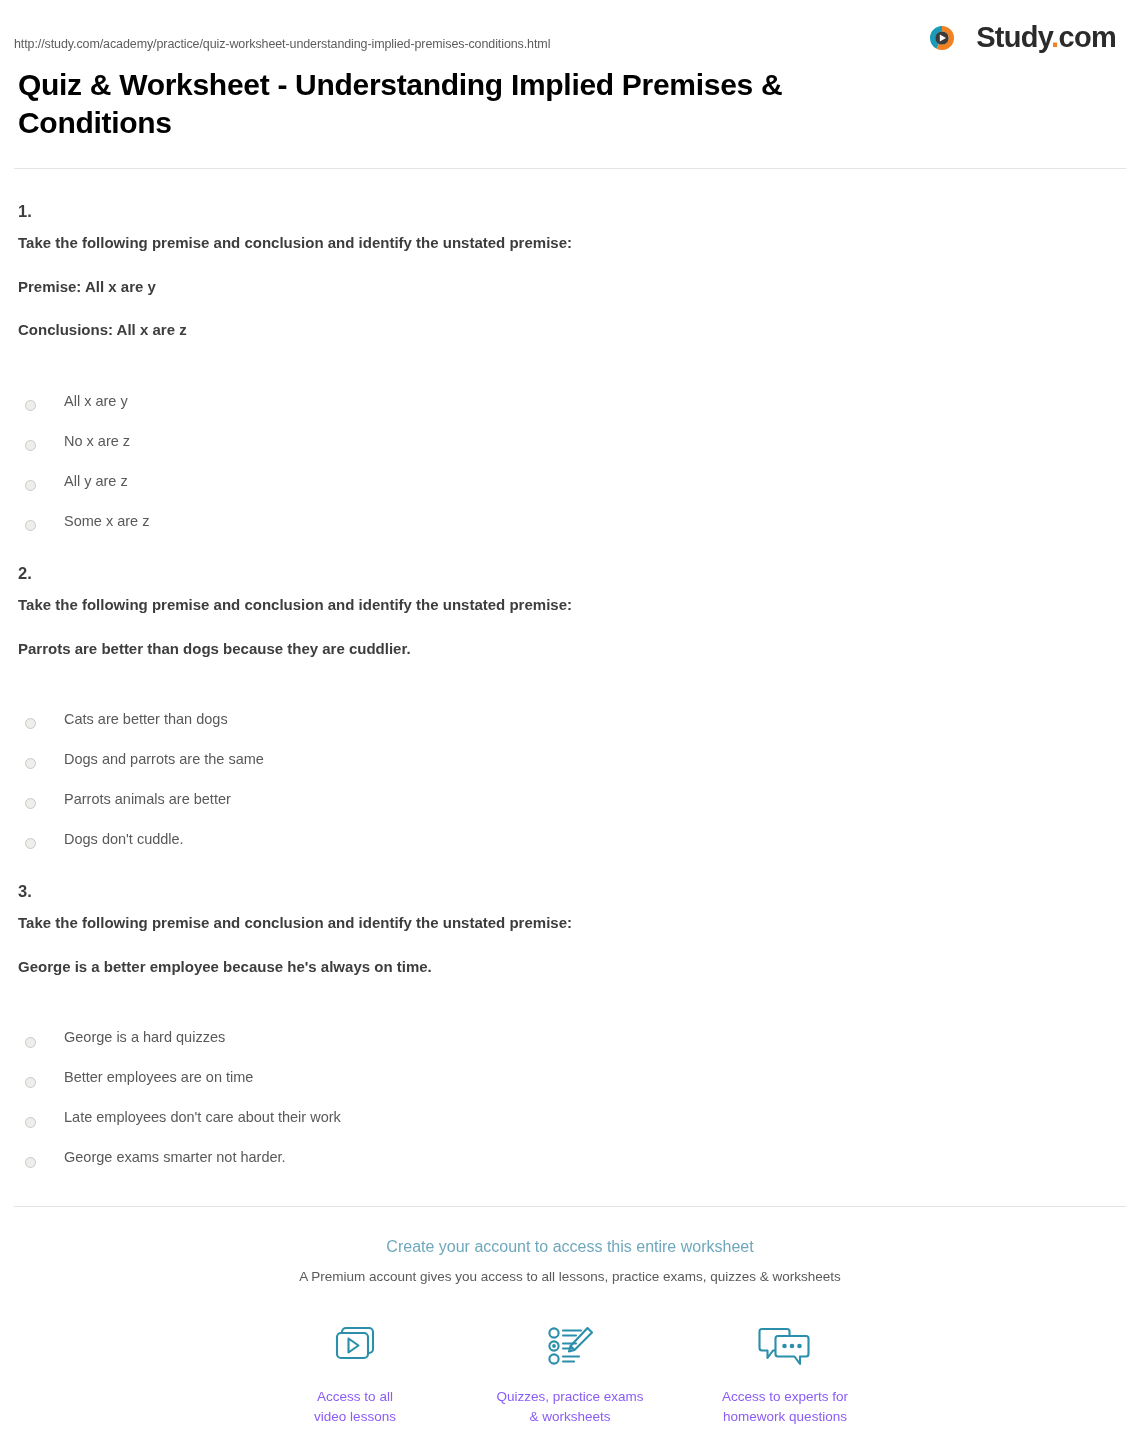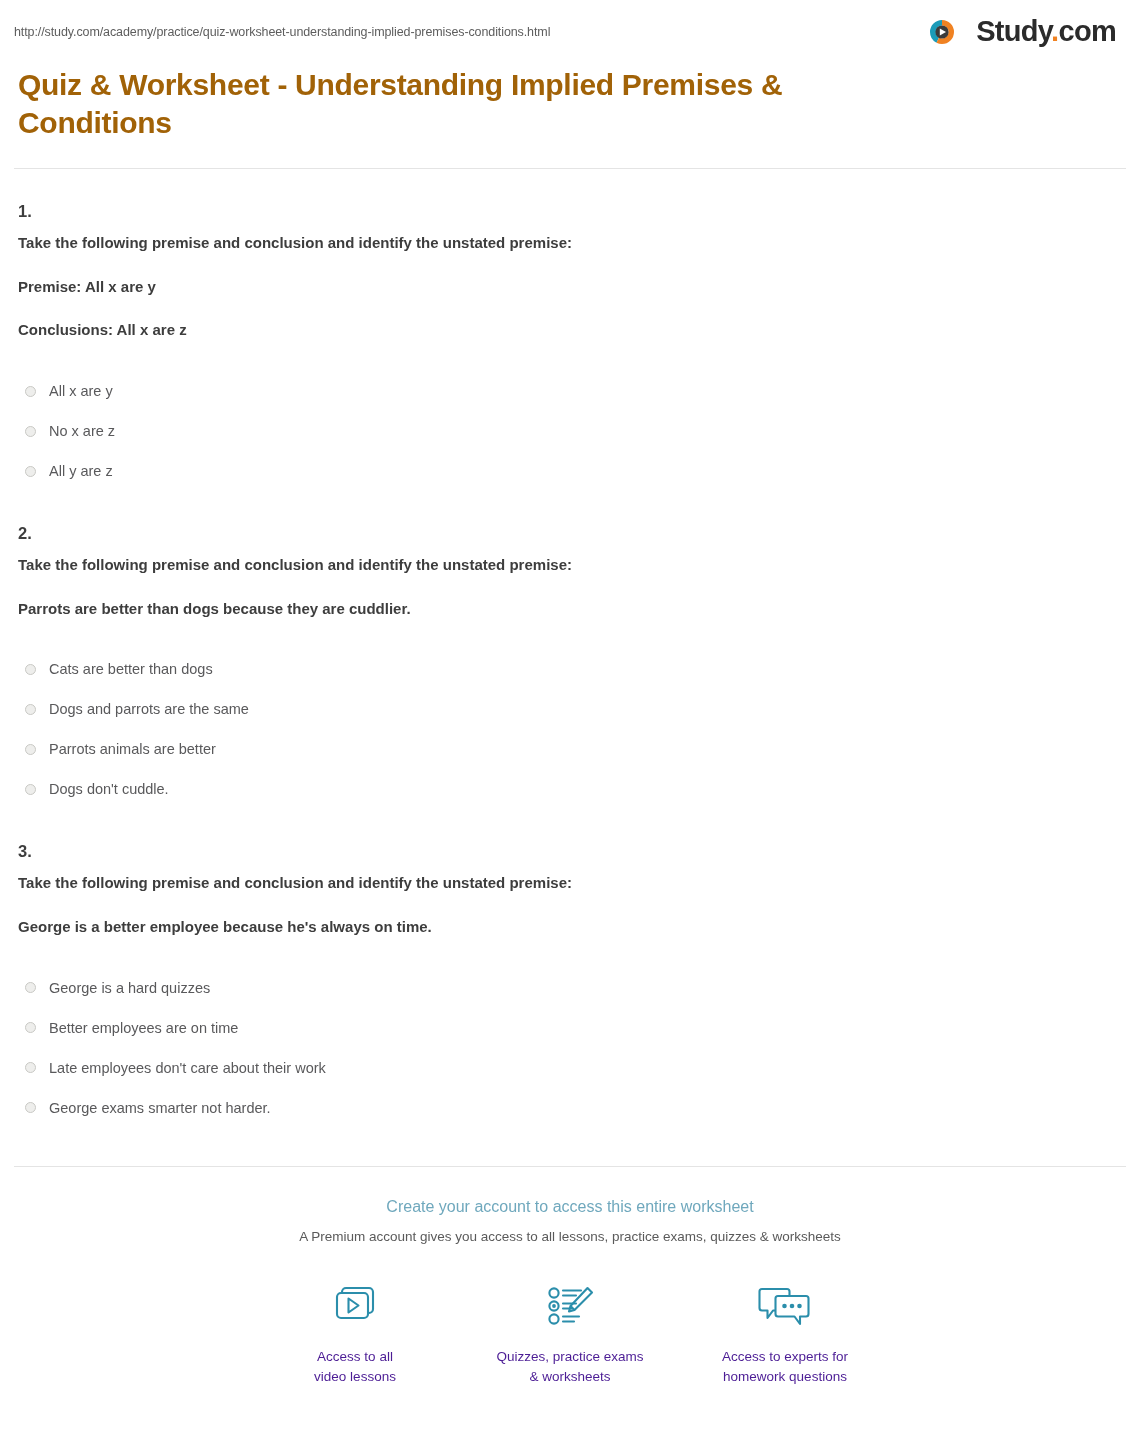--- a/index.html
+++ b/index.html
@@ -18,21 +18,21 @@
   .page {
     width: 1140px;
     box-sizing: border-box;
     padding: 0;
     position: relative;
   }
 
   
   .topbar {
     display: flex;
-    align-items: center;
+    align-items: flex-end;
     justify-content: space-between;
     padding: 11px 14px 0 14px;
     box-sizing: border-box;
     height: 52px;
   }
   .url-text {
     font-size: 12.5px;
     color: #5d5d5d;
     letter-spacing: -0.1px;
     line-height: 1.3;
@@ -64,21 +64,21 @@
 
   
   .title-wrap {
     padding: 14px 18px 0 18px;
   }
   h1.page-title {
     margin: 0;
     font-size: 30px;
     line-height: 1.27;
     font-weight: 700;
-    color: #a16207;
+    color: #000000;
     letter-spacing: -0.3px;
     max-width: 830px;
     font-family: "Liberation Sans", sans-serif;
   }
 
   .rule {
     height: 1px;
     background: #e4e4e4;
     margin: 26px 14px 0 14px;
   }
@@ -105,22 +105,22 @@
     margin: 0 0 22px 0;
   }
   .q-line:last-of-type { margin-bottom: 0; }
 
   .answers {
     margin-top: 30px;
     padding-left: 7px;
   }
   .answer {
     display: flex;
-    align-items: center;
-    gap: 13px;
+    align-items: flex-end;
+    gap: 28px;
     height: 40px;
   }
   .radio {
     width: 11px;
     height: 11px;
     border-radius: 50%;
     background: #eeeeec;
     border: 1px solid #c9c9c5;
     box-sizing: border-box;
     flex: 0 0 auto;
@@ -168,21 +168,21 @@
   }
   .feature-icon {
     height: 56px;
     display: flex;
     align-items: center;
     justify-content: center;
   }
   .feature-text {
     margin-top: 12px;
     font-size: 13.5px;
-    color: #4c1d95;
+    color: #8b5cf6;
     line-height: 1.42;
     white-space: pre-line;
   }
 </style>
 </head>
 <body>
 
 <div class="page">
 
   <div class="topbar">
@@ -219,20 +219,24 @@
           <span class="radio"></span>
           <span class="answer-label">All x are y</span>
         </label>
         <label class="answer">
           <span class="radio"></span>
           <span class="answer-label">No x are z</span>
         </label>
         <label class="answer">
           <span class="radio"></span>
           <span class="answer-label">All y are z</span>
+        </label>
+        <label class="answer">
+          <span class="radio"></span>
+          <span class="answer-label">Some x are z</span>
         </label>
       </div>
     </div>
 
     <div class="question">
       <p class="q-number">2.</p>
       <p class="q-line">Take the following premise and conclusion and identify the unstated premise:</p>
       <p class="q-line">Parrots are better than dogs because they are cuddlier.</p>
       <div class="answers">
         <label class="answer">

